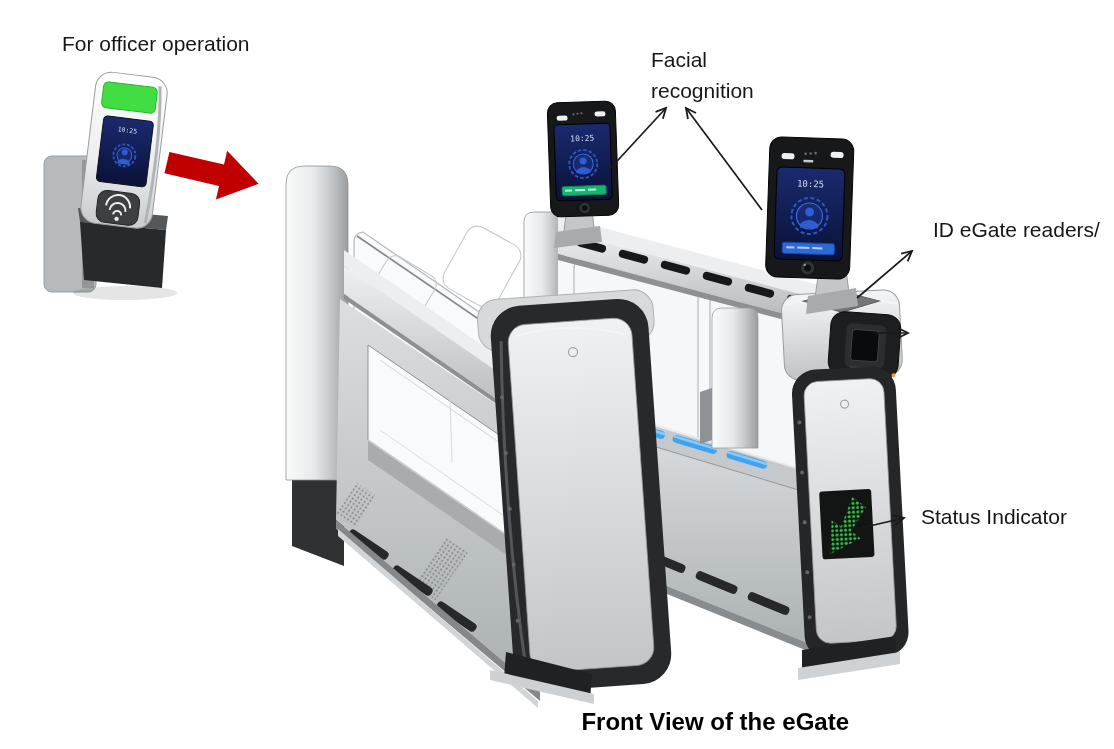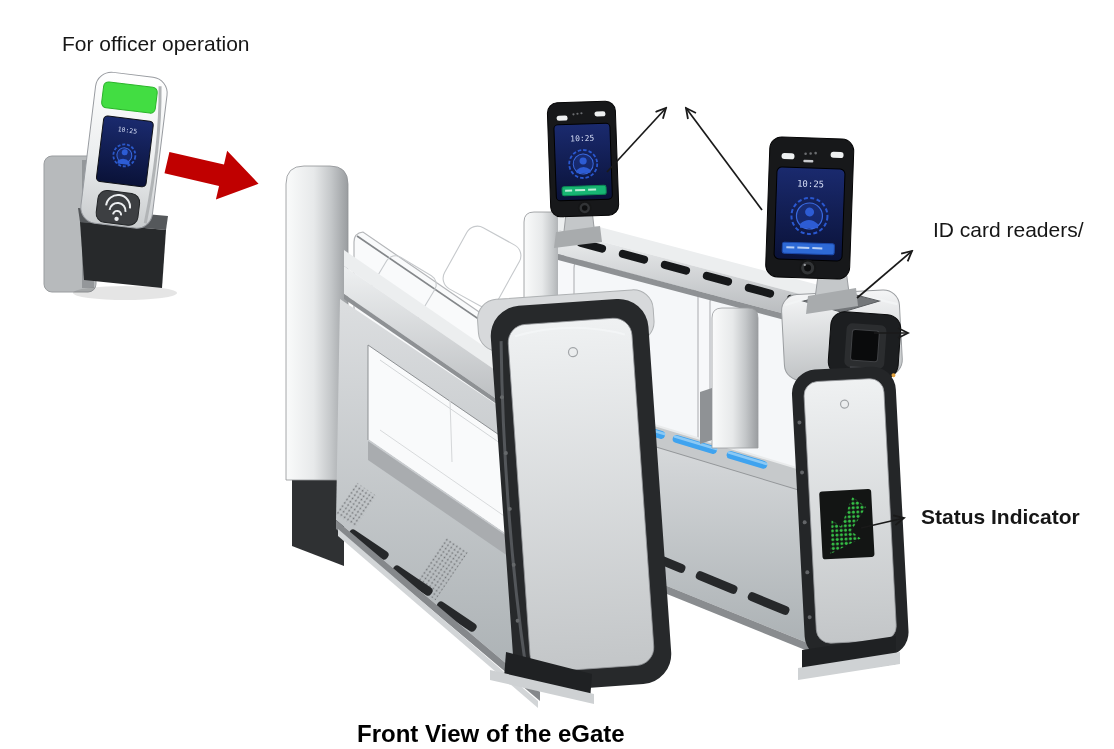--- a/index.html
+++ b/index.html
@@ -7,24 +7,24 @@
     position:relative;width:1114px;height:749px;background:#ffffff;overflow:hidden;
     font-family:"Liberation Sans", sans-serif;color:#111;
   }
   .scene{position:absolute;left:0;top:0;width:1114px;height:749px;}
   .lbl{position:absolute;color:#161616;font-size:21px;line-height:30px;white-space:nowrap;}
   .lbl .ln{display:block;}
   .lbl-officer{left:62px;top:29px;}
   .lbl-facial{left:651px;top:44px;line-height:31px;}
   .lbl-idcard{left:933px;top:216px;line-height:28px;}
   .lbl-barcode{left:916px;top:323px;}
-  .lbl-status{left:921px;top:502px;font-weight:bold;}
+  .lbl-status{left:921px;top:502px;}
   .fig-title{
-    position:absolute;left:357px;top:708px;width:492px;text-align:left;
-    font-size:24px;font-weight:bold;color:#000;margin-top:12px;
+    position:absolute;left:357px;top:708px;width:492px;text-align:right;
+    font-size:24px;font-weight:bold;color:#000;
   }
 </style>
 </head>
 <body>
 
 <div class="canvas">
 
 <svg class="scene" viewBox="0 0 1114 749" xmlns="http://www.w3.org/2000/svg">
   <defs>
     <linearGradient id="gPost" x1="0" y1="0" x2="1" y2="0">
@@ -321,23 +321,27 @@
     <line x1="607" y1="172" x2="666" y2="108" marker-end="url(#mA)"></line>
     <line x1="762" y1="210" x2="686" y2="108" marker-end="url(#mA)"></line>
     <line x1="857" y1="298" x2="912" y2="251" marker-end="url(#mA)"></line>
     <line x1="874" y1="333" x2="908" y2="333" marker-end="url(#mA)"></line>
     <line x1="861" y1="528" x2="904" y2="518" marker-end="url(#mA)"></line>
   </g>
 </svg>
 
 <div class="lbl lbl-officer">For officer operation</div>
 
+<div class="lbl lbl-facial">
+  <span class="ln">Facial</span>
+  <span class="ln">recognition</span>
+</div>
 
 <div class="lbl lbl-idcard">
-  <span class="ln">ID card readers/</span>
+  <span class="ln">ID eGate readers/</span>
 </div>
 
 
 <div class="lbl lbl-status">Status Indicator</div>
 
 <div class="fig-title">Front View of the eGate</div>
 
 </div>
 
 </body></html>

